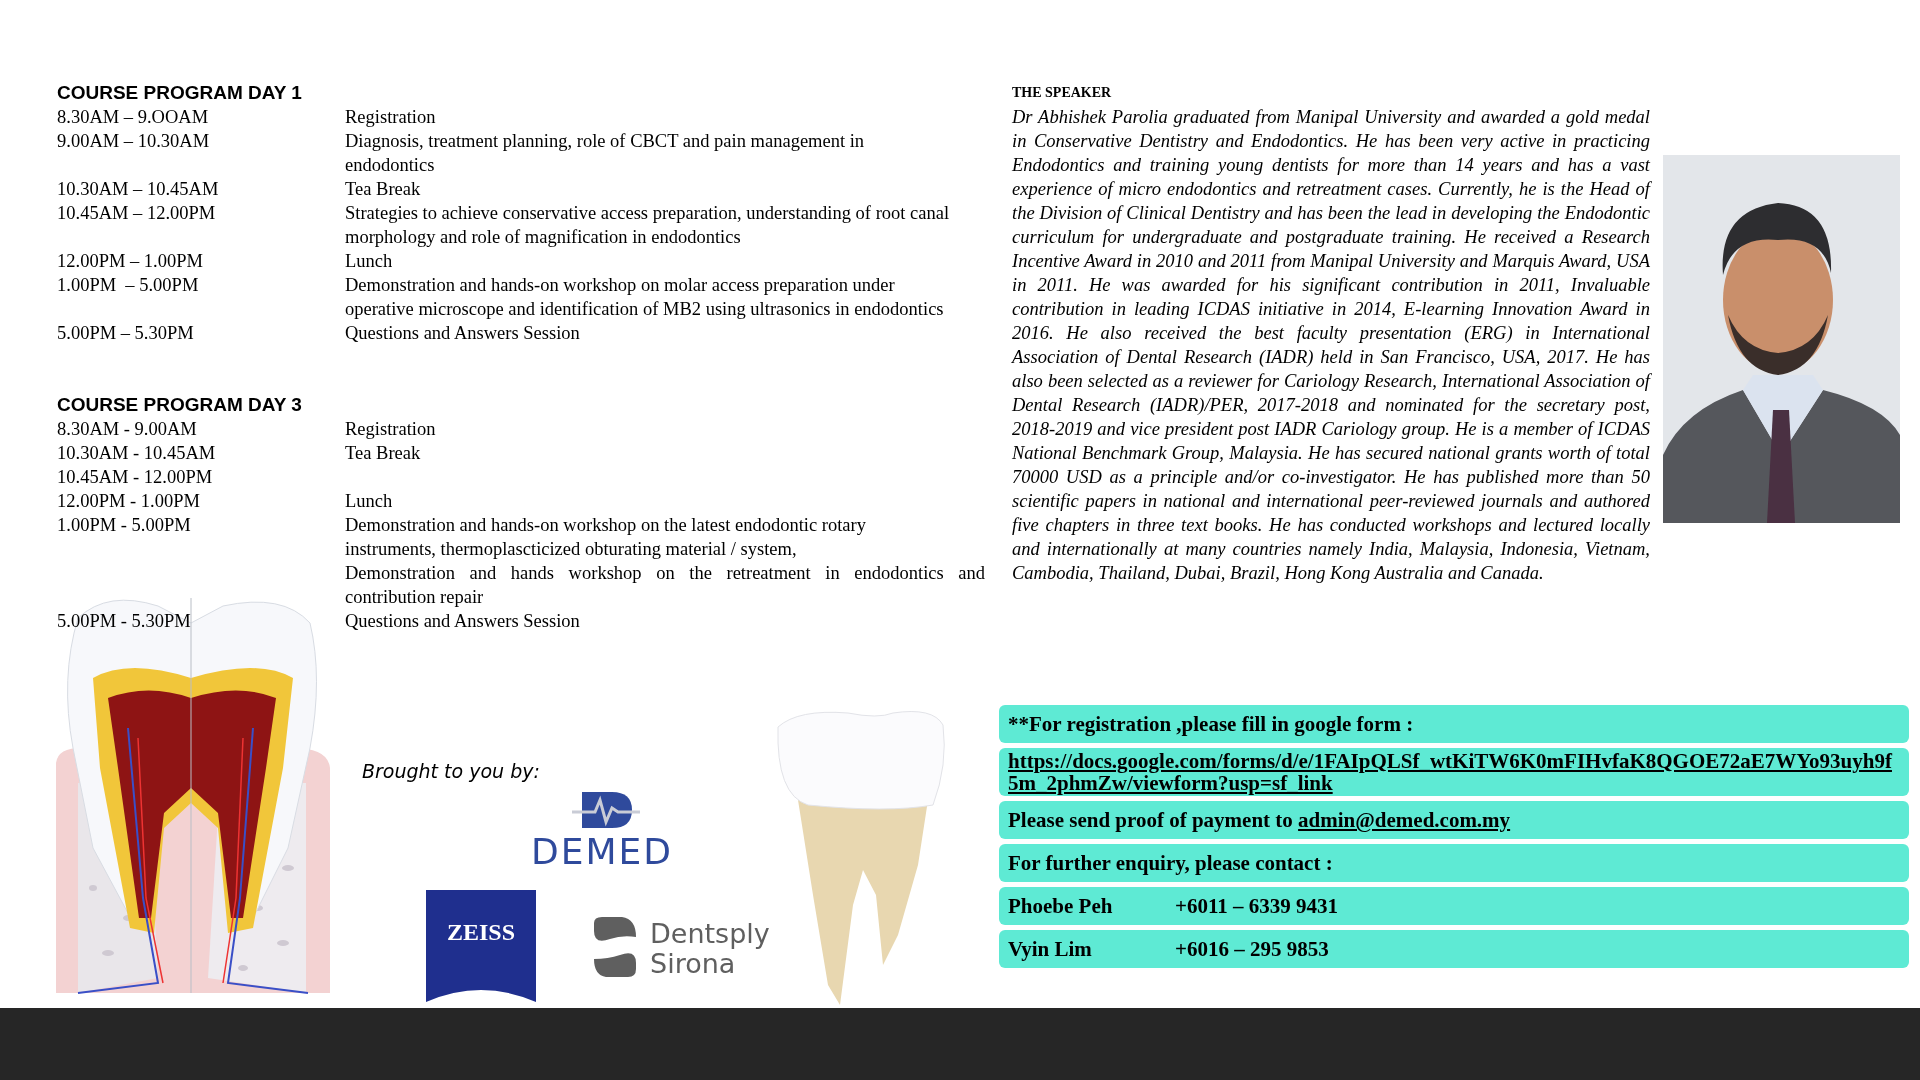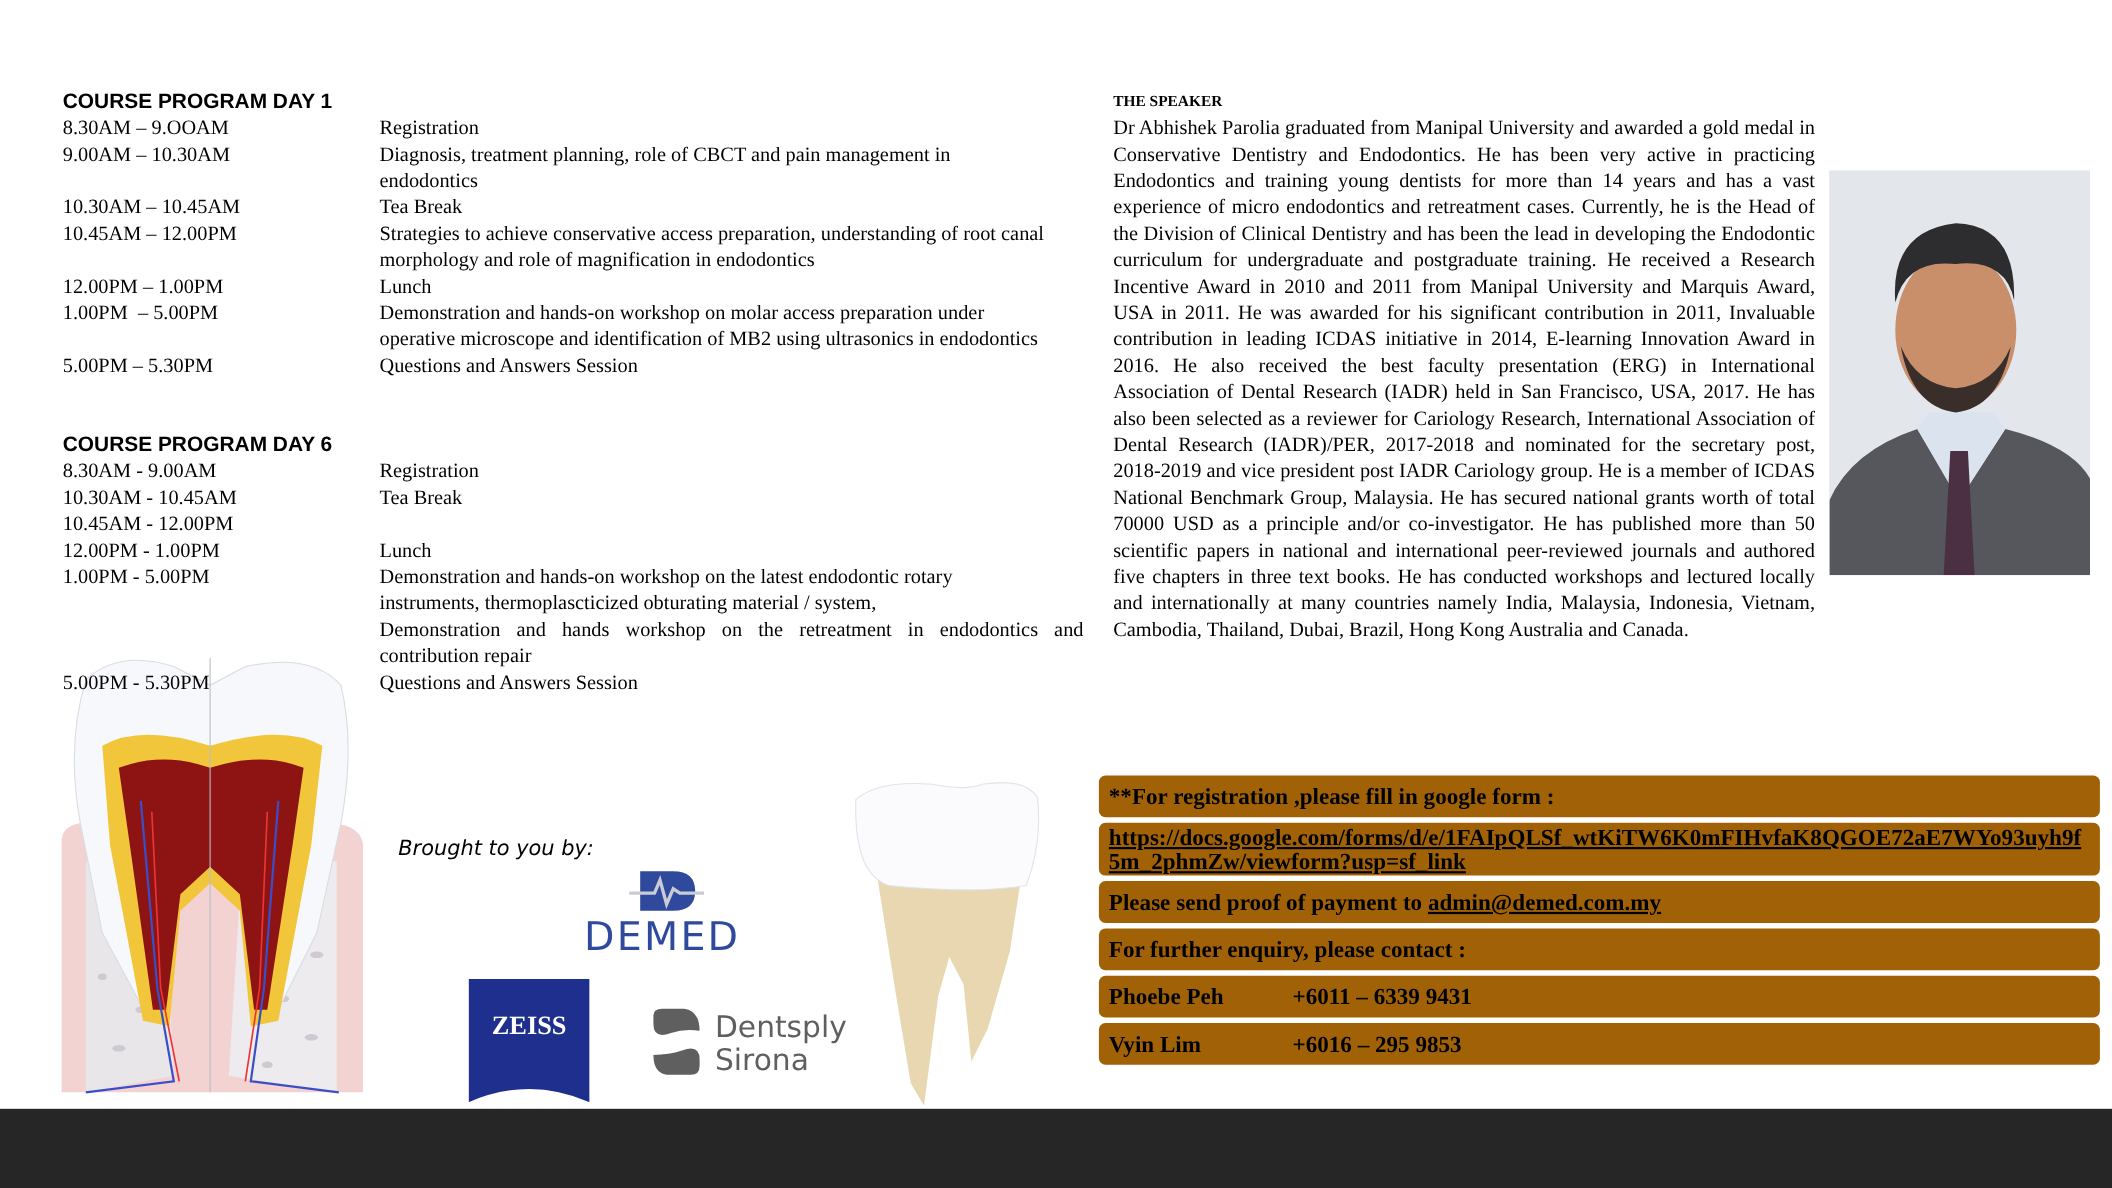--- a/index.html
+++ b/index.html
@@ -6,24 +6,24 @@
   body { width:1920px; height:1080px; position:relative; overflow:hidden; background:#ffffff; font-family:"Liberation Serif", serif; color:#000; }
   .abs { position:absolute; }
   .prog-head { font-family:"Liberation Sans", sans-serif; font-weight:bold; font-size:19px; line-height:24px; }
   .prog { left:57px; width:940px; font-size:18.5px; line-height:24px; }
   .row { display:flex; }
   .row .t { width:288px; flex:none; white-space:pre; }
   .row .d { width:640px; flex:none; }
   .gap { height:48px; }
   .speaker { left:1012px; top:81px; width:638px; font-size:18.5px; line-height:24px; }
   .speaker h2 { margin:0; font-size:14px; font-weight:bold; line-height:24px; }
-  .speaker p { margin:0; text-align:justify; }
+  .speaker p { margin:0; text-align:justify;font-style:italic; }
   .photo { left:1663px; top:155px; width:237px; height:368px; background:#e3e7ea; overflow:hidden; }
   .boxes { left:999px; top:705px; width:910px; }
-  .box { background:#a16207; border-radius:6px; margin-bottom:5px; padding:4px 9px; font-weight:bold; font-size:21px; line-height:22px; display:flex; align-items:center; min-height:30px; }
+  .box { background:#5eead4; border-radius:6px; margin-bottom:5px; padding:4px 9px; font-weight:bold; font-size:21px; line-height:22px; display:flex; align-items:center; min-height:30px; }
   .box a { color:#000; text-decoration:underline; }
   .box .name { width:167px; flex:none; }
   .box.two { min-height:44px; padding:2px 9px; }
   .bottom-bar { left:0; top:1008px; width:1920px; height:72px; background:#262626; }
   .brought { left:362px; top:760px; font-family:"DejaVu Sans", sans-serif; font-style:italic; font-size:19px; }
   .zeiss { left:426px; top:890px; width:110px; height:112px; }
   .demed { left:500px; top:790px; width:205px; height:78px; }
   .dentsply { left:592px; top:915px; width:200px; height:64px; }
   .tooth-section { left:48px; top:598px; width:286px; height:410px; }
   .molar { left:768px; top:705px; width:186px; height:305px; }
@@ -55,21 +55,21 @@
     </div>
   <div class="row">
       <span class="t">1.00PM  – 5.00PM</span>
       <span class="d" style="width:600px">Demonstration and hands-on workshop on molar access preparation under operative microscope and identification  of MB2 using ultrasonics in endodontics</span>
     </div>
   <div class="row">
       <span class="t">5.00PM – 5.30PM</span>
       <span class="d">Questions and Answers Session</span>
     </div>
   <div class="gap"></div>
-  <div class="prog-head">COURSE PROGRAM DAY 6</div>
+  <div class="prog-head">COURSE PROGRAM DAY 3</div>
   <div class="row">
       <span class="t">8.30AM - 9.00AM</span>
       <span class="d">Registration</span>
     </div>
   <div class="row">
       <span class="t">10.30AM - 10.45AM</span>
       <span class="d">Tea Break</span>
     </div>
   <div class="row">
       <span class="t">10.45AM - 12.00PM</span>

